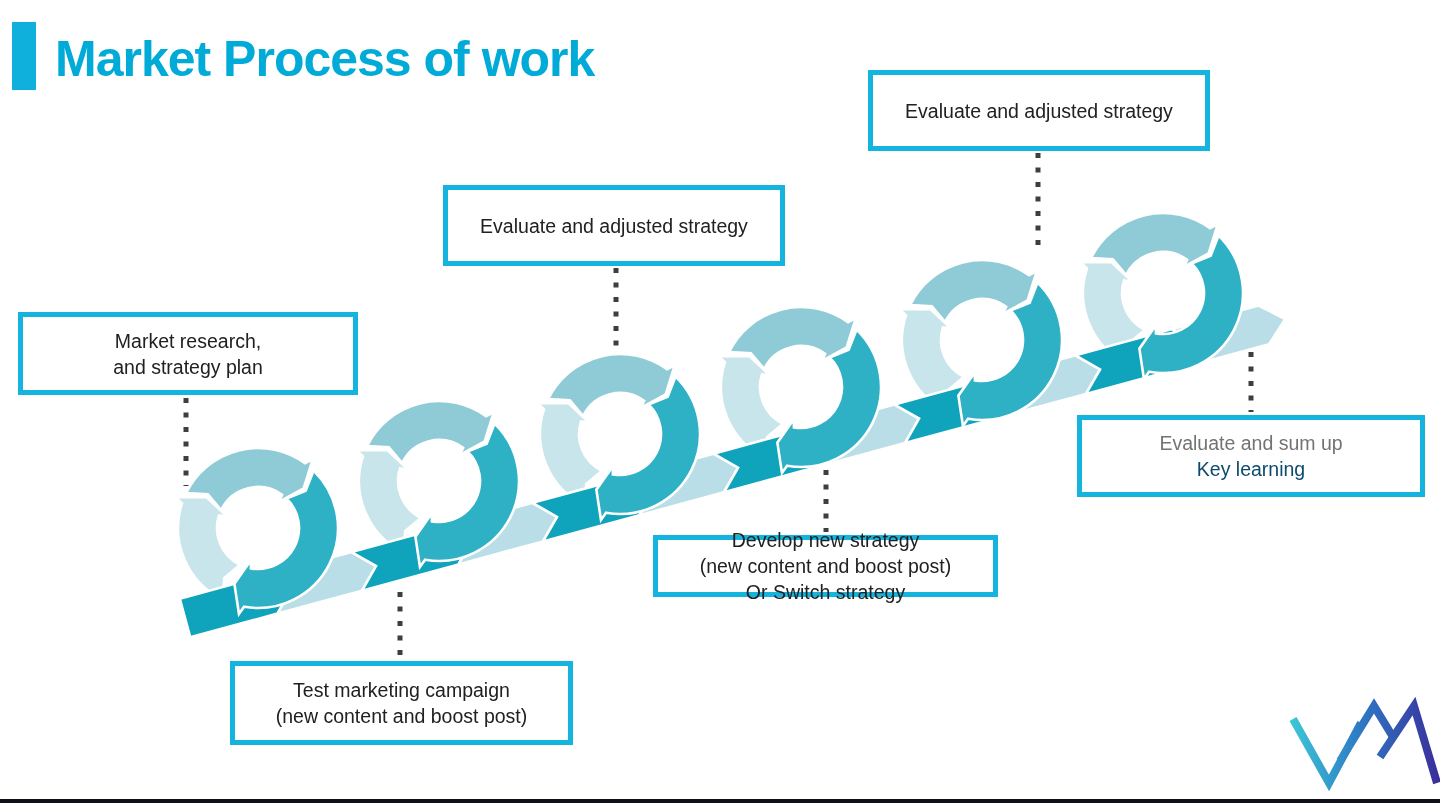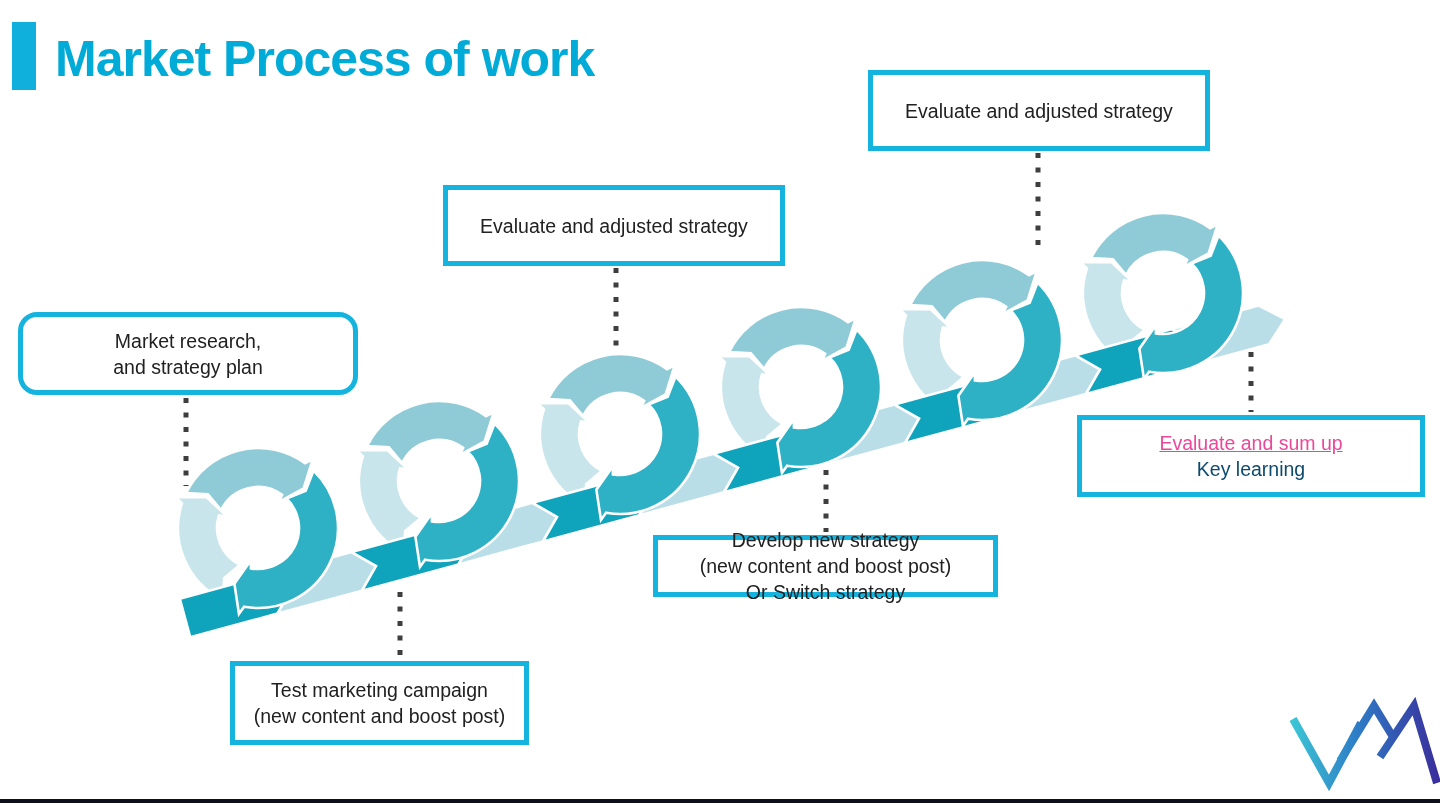--- a/index.html
+++ b/index.html
@@ -73,38 +73,38 @@
           <stop offset="1" stop-color="#3a2d9b"></stop>
         </linearGradient>
       </defs>
       <g fill="none" stroke="url(#logoGrad)" stroke-width="8">
         <path d="M1293,719 L1329,783 L1361,723"></path>
         <path d="M1340,761 L1374,706 L1393,737"></path>
         <path d="M1380,757 L1414,706 L1437,783"></path>
       </g>
     </svg>
   <div id="boxes">
-      <div class="step-box" style="left: 18px; top: 312px; width: 340px; height: 83px; border-color: rgb(20, 180, 223); border-radius: 19px;">
+      <div class="step-box" style="left: 18px; top: 312px; width: 340px; height: 83px; border-color: rgb(20, 180, 223);">
         <div class="step-line" style="color: rgb(33, 33, 33);">Market research,</div>
         <div class="step-line" style="color: rgb(33, 33, 33);">and strategy plan</div>
       </div>
-      <div class="step-box" style="left: 230px; top: 661px; width: 299px; height: 84px; border-color: rgb(20, 180, 223);">
+      <div class="step-box" style="left: 230px; top: 661px; width: 343px; height: 84px; border-color: rgb(20, 180, 223);">
         <div class="step-line" style="color: rgb(33, 33, 33);">Test marketing campaign</div>
         <div class="step-line" style="color: rgb(33, 33, 33);">(new content and boost post)</div>
       </div>
       <div class="step-box" style="left: 443px; top: 185px; width: 342px; height: 81px; border-color: rgb(20, 180, 223);">
         <div class="step-line" style="color: rgb(33, 33, 33);">Evaluate and adjusted strategy</div>
       </div>
       <div class="step-box" style="left: 653px; top: 535px; width: 345px; height: 62px; border-color: rgb(20, 180, 223);">
         <div class="step-line" style="color: rgb(33, 33, 33);">Develop new strategy</div>
         <div class="step-line" style="color: rgb(33, 33, 33);">(new content and boost post)</div>
         <div class="step-line" style="color: rgb(33, 33, 33);">Or Switch strategy</div>
       </div>
       <div class="step-box" style="left: 868px; top: 70px; width: 342px; height: 81px; border-color: rgb(20, 180, 223);">
         <div class="step-line" style="color: rgb(33, 33, 33);">Evaluate and adjusted strategy</div>
       </div>
       <div class="step-box" style="left: 1077px; top: 415px; width: 348px; height: 82px; border-color: rgb(20, 180, 223);">
-        <div class="step-line" style="color: #ec4899; text-decoration: underline;">Evaluate and sum up</div>
+        <div class="step-line" style="color: #737373;">Evaluate and sum up</div>
         <div class="step-line" style="color: #0c4a6e;">Key learning</div>
       </div>
     </div>
   <div class="footer-bar" style="background: rgb(13, 15, 26);"></div>
 </div>
 
 </body></html>

